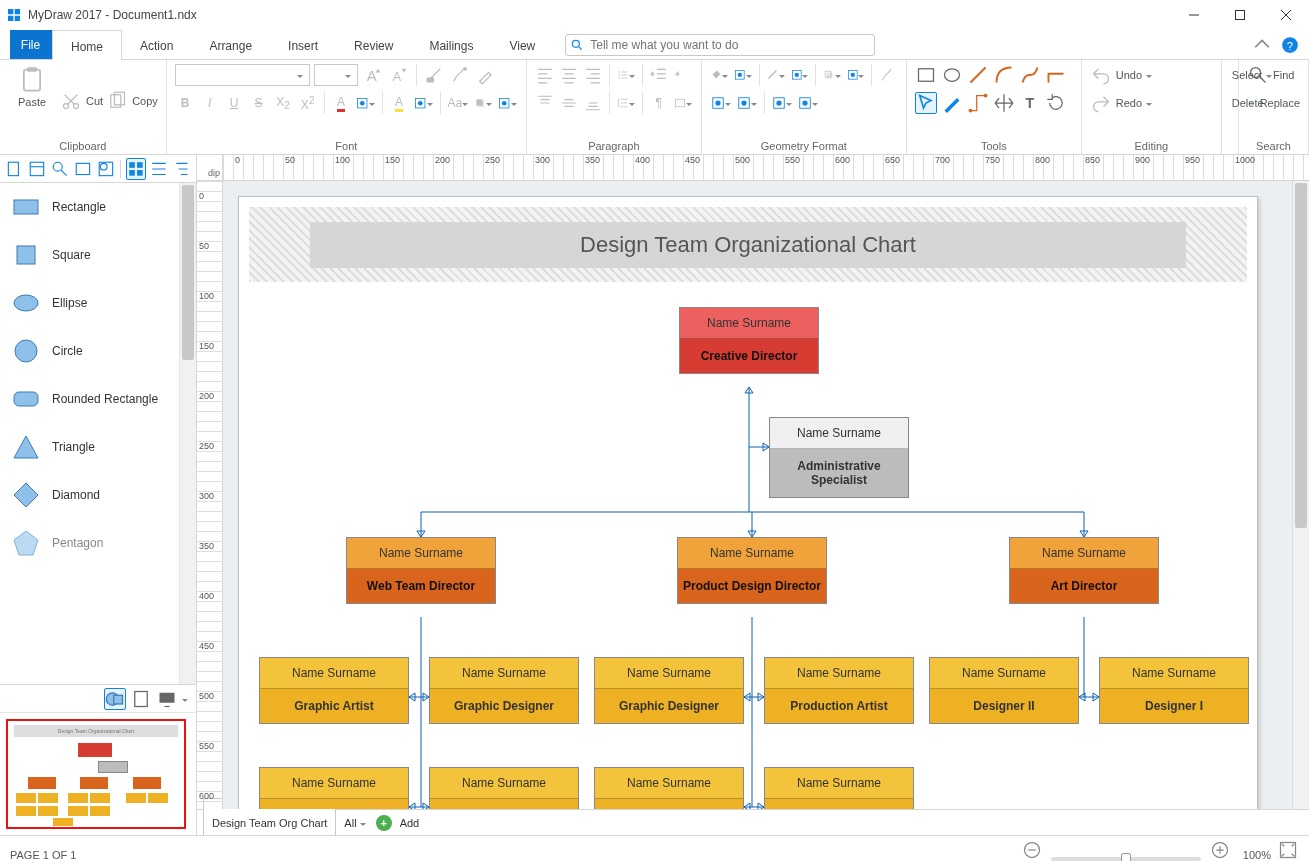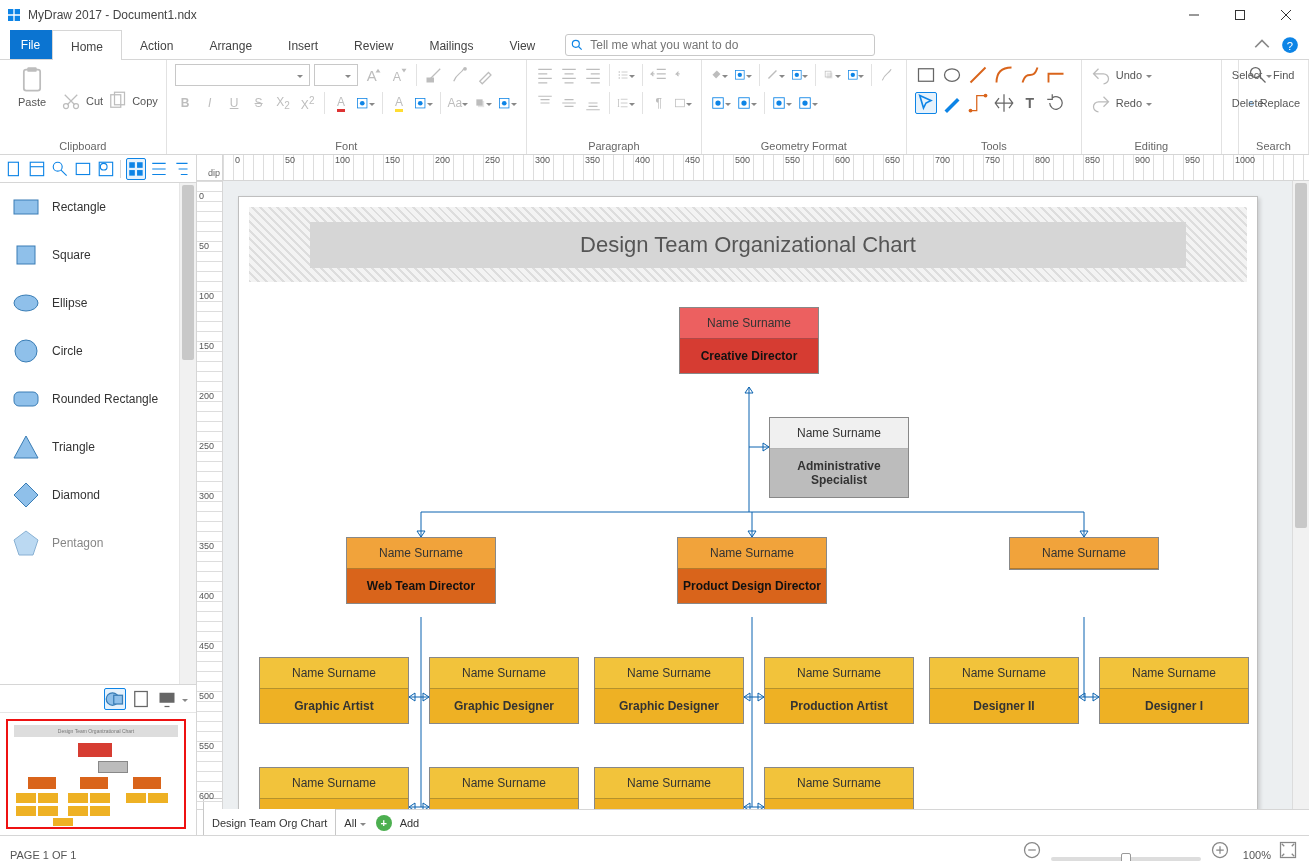--- a/index.html
+++ b/index.html
@@ -855,20 +855,21 @@
               <div class="node orange" style="left: 107px; top: 230px; width: 150px;">
                 <div class="n1">Name Surname</div>
                 <div class="n2">Web Team Director</div>
               </div>
               <div class="node orange" style="left: 438px; top: 230px; width: 150px;">
                 <div class="n1">Name Surname</div>
                 <div class="n2">Product Design Director</div>
               </div>
               <div class="node orange" style="left: 770px; top: 230px; width: 150px;">
                 <div class="n1">Name Surname</div>
+                <div class="n2">Art Director</div>
               </div>
               <div class="node yellow" style="left: 20px; top: 350px; width: 150px;">
                 <div class="n1">Name Surname</div>
                 <div class="n2">Graphic Artist</div>
               </div>
               <div class="node yellow" style="left: 190px; top: 350px; width: 150px;">
                 <div class="n1">Name Surname</div>
                 <div class="n2">Graphic Designer</div>
               </div>
               <div class="node yellow" style="left: 20px; top: 460px; width: 150px;">

